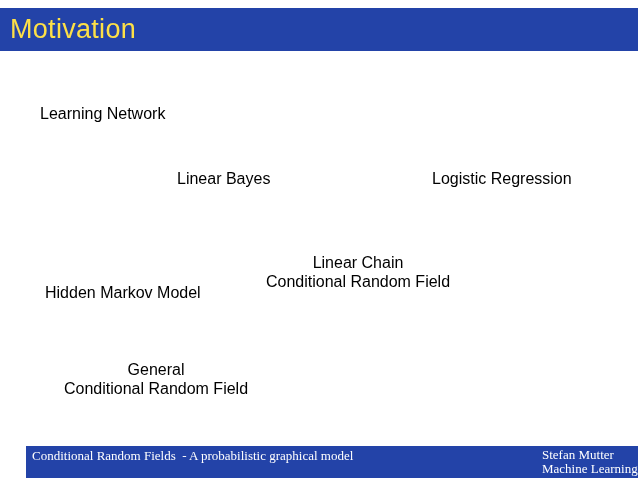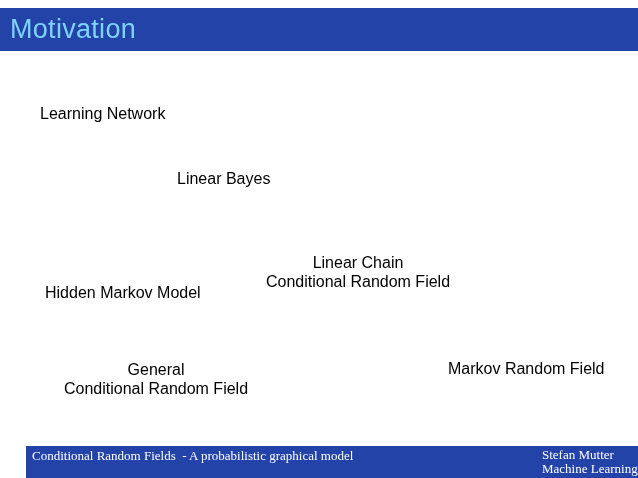--- a/index.html
+++ b/index.html
@@ -20,21 +20,21 @@
     position: absolute;
     top: 8px;
     left: 0;
     width: 638px;
     height: 43px;
     background: #2343a8;
     display: flex;
     align-items: center;
   }
   #title-bar .title-text {
-    color: #7dd3fc;
+    color: #fde047;
     font-size: 27px;
     line-height: 27px;
     padding-left: 10px;
     letter-spacing: 0.3px;
   }
   
   .label {
     position: absolute;
     color: #000000;
     font-size: 16px;
@@ -88,34 +88,34 @@
 <div id="slide">
 
   <div id="title-bar">
     <span class="title-text">Motivation</span>
   </div>
 
   <div class="label" id="lbl-bayesian-network">Learning Network</div>
 
   <div class="label" id="lbl-naive-bayes">Linear Bayes</div>
 
+  <div class="label" id="lbl-logistic-regression">Logistic Regression</div>
 
   <div class="label" id="lbl-hidden-markov">Hidden Markov Model</div>
 
   <div class="label centered" id="lbl-linear-chain">
     <div>Linear Chain</div>
     <div>Conditional Random Field</div>
   </div>
 
   <div class="label centered" id="lbl-general-crf">
     <div>General</div>
     <div>Conditional Random Field</div>
   </div>
 
-  <div class="label" id="lbl-markov-random-field">Markov Random Field</div>
 
   <div id="footer-bar">
     <div id="footer-left">Conditional Random Fields  - A probabilistic graphical model</div>
     <div id="footer-right">
       <div>Stefan Mutter</div>
       <div>Machine Learning Group</div>
     </div>
   </div>
 
 </div>

